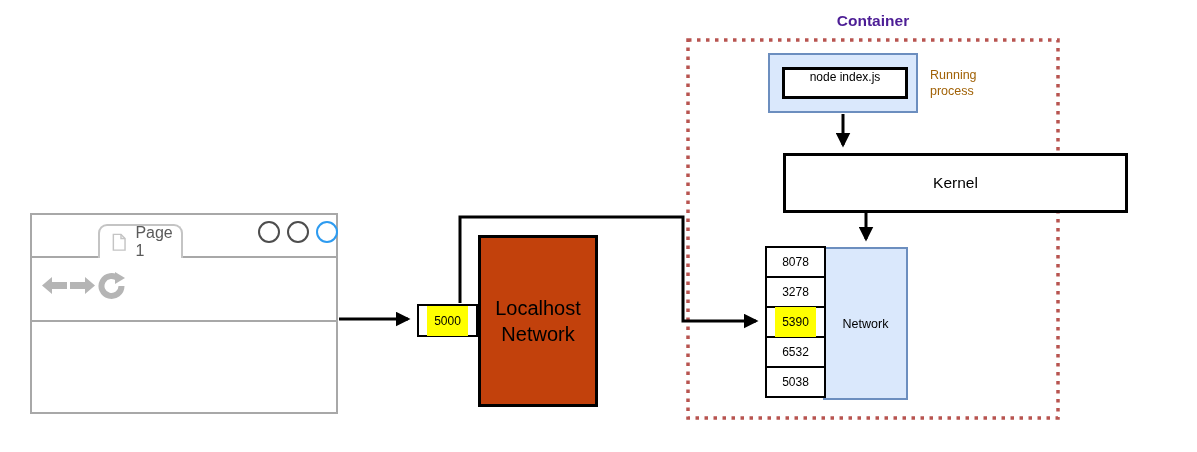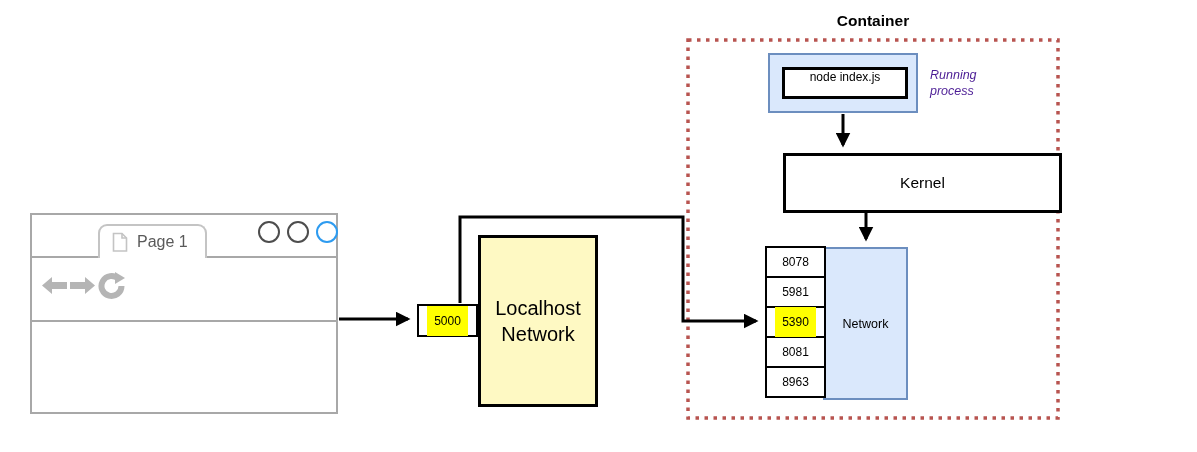--- a/index.html
+++ b/index.html
@@ -16,21 +16,21 @@
     position: absolute; left: 0; top: 0; z-index: 1; pointer-events: none;
   }
   .shape { position: absolute; z-index: 2; }
 
   
   .browser {
     left: 30px; top: 213px; width: 308px; height: 201px;
     border: 2px solid #a8a8a8; background: #ffffff;
   }
   .tab {
-    position: absolute; left: 66px; top: 9px; width: 109px; height: 34px;
+    position: absolute; left: 66px; top: 9px; width: 85px; height: 34px;
     border: 2px solid #c4c4c4; border-bottom: none;
     border-radius: 9px 9px 0 0; background: #ffffff; z-index: 3;
     display: flex; align-items: center; gap: 9px; padding-left: 12px;
   }
   .tab-label { font-size: 16px; color: #5a5a5a; }
   .tab-divider {
     position: absolute; left: 0; right: 0; top: 41px; height: 0;
     border-top: 2px solid #a8a8a8; z-index: 2;
   }
   .circle {
@@ -54,45 +54,45 @@
   
   .box-5000 {
     left: 417px; top: 304px; width: 61px; height: 33px;
     background: #ffffff; border: 2px solid #000000;
     display: flex; align-items: center; justify-content: center;
   }
   .hl { background: #ffff00; padding: 8px 7px; font-size: 12px; color: #000; }
 
   .localhost {
     left: 478px; top: 235px; width: 120px; height: 172px;
-    background: #fef9c3; border: 3px solid #000000;
+    background: #c2410c; border: 3px solid #000000;
     display: flex; align-items: center; justify-content: center;
     font-size: 20px; color: #000; text-align: center;
     white-space: pre-line; line-height: 1.3;
   }
   .container-title {
     left: 688px; top: 12px; width: 370px; text-align: center;
-    font-weight: bold; font-size: 15.5px; color: #000000;
+    font-weight: bold; font-size: 15.5px; color: #4c1d95;
   }
   .node-outer {
     left: 768px; top: 53px; width: 150px; height: 60px;
     background: #dae8fc; border: 2px solid #6c8ebf;
   }
   .node-inner {
     left: 782px; top: 67px; width: 126px; height: 32px;
     background: #ffffff; border: 3px solid #000000; z-index: 3;
     display: flex; align-items: flex-start; justify-content: center;
     font-size: 12px; color: #000;
   }
   .note {
-    left: 930px; top: 67px; font-style: italic; font-size: 12.5px;
-    color: #4c1d95; white-space: pre-line; line-height: 1.3;
+    left: 930px; top: 67px; font-size: 12.5px;
+    color: #a16207; white-space: pre-line; line-height: 1.3;
   }
   .kernel {
-    left: 783px; top: 153px; width: 279px; height: 60px;
+    left: 783px; top: 153px; width: 345px; height: 60px;
     background: #ffffff; border: 3px solid #000000;
     display: flex; align-items: center; justify-content: center;
     font-size: 15.5px; color: #000;
   }
   .network {
     left: 823px; top: 247px; width: 85px; height: 153px;
     background: #dae8fc; border: 2px solid #6c8ebf;
     display: flex; align-items: center; justify-content: center;
     font-size: 12.5px; color: #000;
   }
@@ -173,26 +173,26 @@
 
   <div class="shape network">
     <span>Network</span>
   </div>
 
   <div class="shape ports">
     <div class="port">
       <span>8078</span>
     </div>
     <div class="port">
-      <span>5981</span>
+      <span>3278</span>
     </div>
     <div class="port">
       <span class="hl">5390</span>
     </div>
     <div class="port">
-      <span>8081</span>
+      <span>6532</span>
     </div>
     <div class="port">
-      <span>8963</span>
+      <span>5038</span>
     </div>
   </div>
 
 </div>
 
 </body></html>

